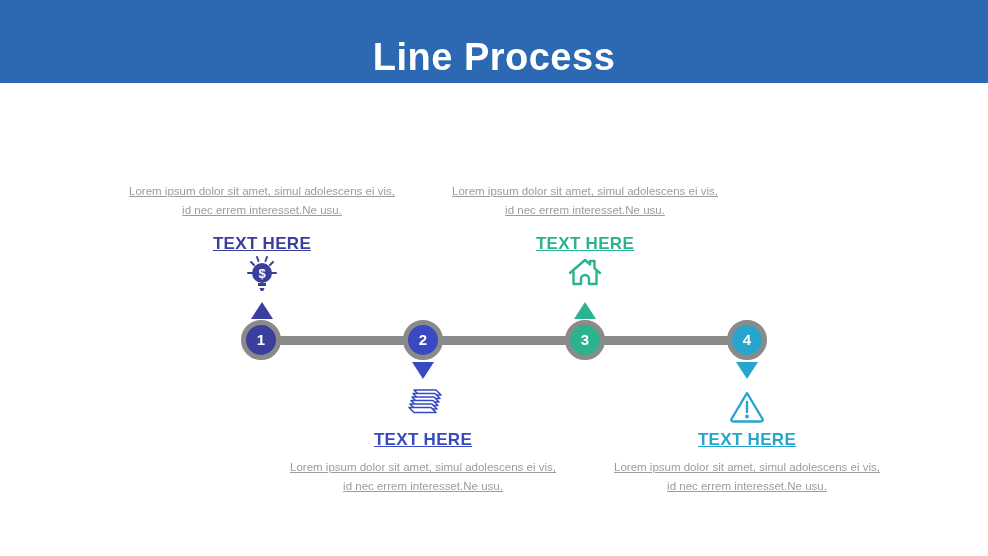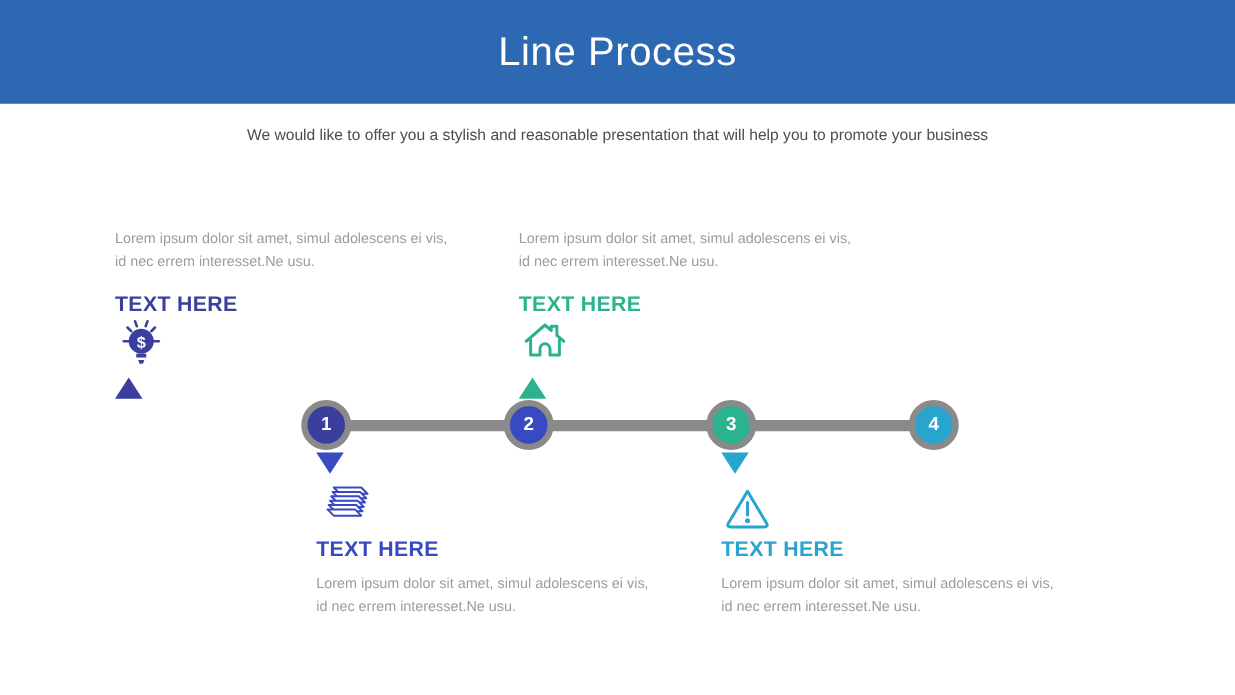--- a/index.html
+++ b/index.html
@@ -6,22 +6,22 @@
   .slide{
     position:relative;width:988px;height:556px;background:#ffffff;
     font-family:"Liberation Sans", sans-serif;overflow:hidden;margin:0 auto;
   }
   
   .slide-header{
     position:absolute;top:0;left:0;width:988px;height:83px;
     background:var(--c,#2d68b2);
   }
   .slide-title{
-    position:absolute;top:0;left:0;width:100%;height:83px;line-height:83px;
-    text-align:center;color:#ffffff;font-size:32px;font-weight:400;
+    position:absolute;top:16px;left:0;width:100%;height:83px;line-height:83px;
+    text-align:center;color:#ffffff;font-size:38px;font-weight:700;
     letter-spacing:0.5px;margin:0;
   }
   .slide-subtitle{
     position:absolute;top:101px;left:0;width:988px;text-align:center;
     color:#4d4d4d;font-size:12.5px;
   }
   
   .timeline-line{
     position:absolute;top:336px;left:257px;width:494px;height:9px;
     background:#8a8a8a;border-radius:5px;
@@ -30,21 +30,21 @@
     position:absolute;top:320px;width:30px;height:30px;border-radius:50%;
     border:5px solid #8a8a8a;background:var(--c,#3a3f9d);
   }
   .node span{
     display:block;width:30px;height:30px;line-height:30px;text-align:center;
     color:#ffffff;font-size:15px;font-weight:700;
   }
   .node1{left:241px;} .node2{left:403px;} .node3{left:565px;} .node4{left:727px;}
   
   .step{position:absolute;width:340px;height:142px;}
-  .step > div{position:absolute;left:0;width:340px;text-align:left;}
+  .step > div{position:absolute;left:0;width:340px;text-align:center;text-decoration:underline;}
   .step1{left:92px;top:182px;} .step3{left:415px;top:182px;}
   .step2{left:253px;top:362px;} .step4{left:577px;top:362px;}
   .lorem{color:#9c9c9c;font-size:11.5px;line-height:19px;}
   .step-label{color:var(--c,#3a3f9d);font-size:17px;font-weight:700;letter-spacing:0.3px;}
   .above .lorem{top:0;}
   .above .step-label{top:52px;}
   .above .icon-wrap{top:70px;}
   .above .tri{top:120px;}
   .below .tri{top:0;}
   .below .icon-wrap{top:26px;}
@@ -61,21 +61,20 @@
 </style>
 </head>
 <body>
 
 <div class="slide">
 
   <div class="slide-header" style="--c: #2d68b2;">
     <h1 class="slide-title">Line Process</h1>
   </div>
 
-  <div class="slide-subtitle">We would like to offer you a stylish and reasonable presentation that will help you to promote your business</div>
 
   <div class="step step1 above" style="--c: #3a3f9d;">
     <div class="lorem">
       <span>Lorem ipsum dolor sit amet, simul adolescens ei vis,</span><br>
       <span>id nec errem interesset.Ne usu.</span>
     </div>
     <div class="step-label">TEXT HERE</div>
     <div class="icon-wrap">
       <svg width="42" height="44" viewBox="0 0 42 44" fill="none" stroke="currentColor" stroke-width="2" stroke-linecap="round">
         <line x1="7" y1="21" x2="11" y2="21"></line>

